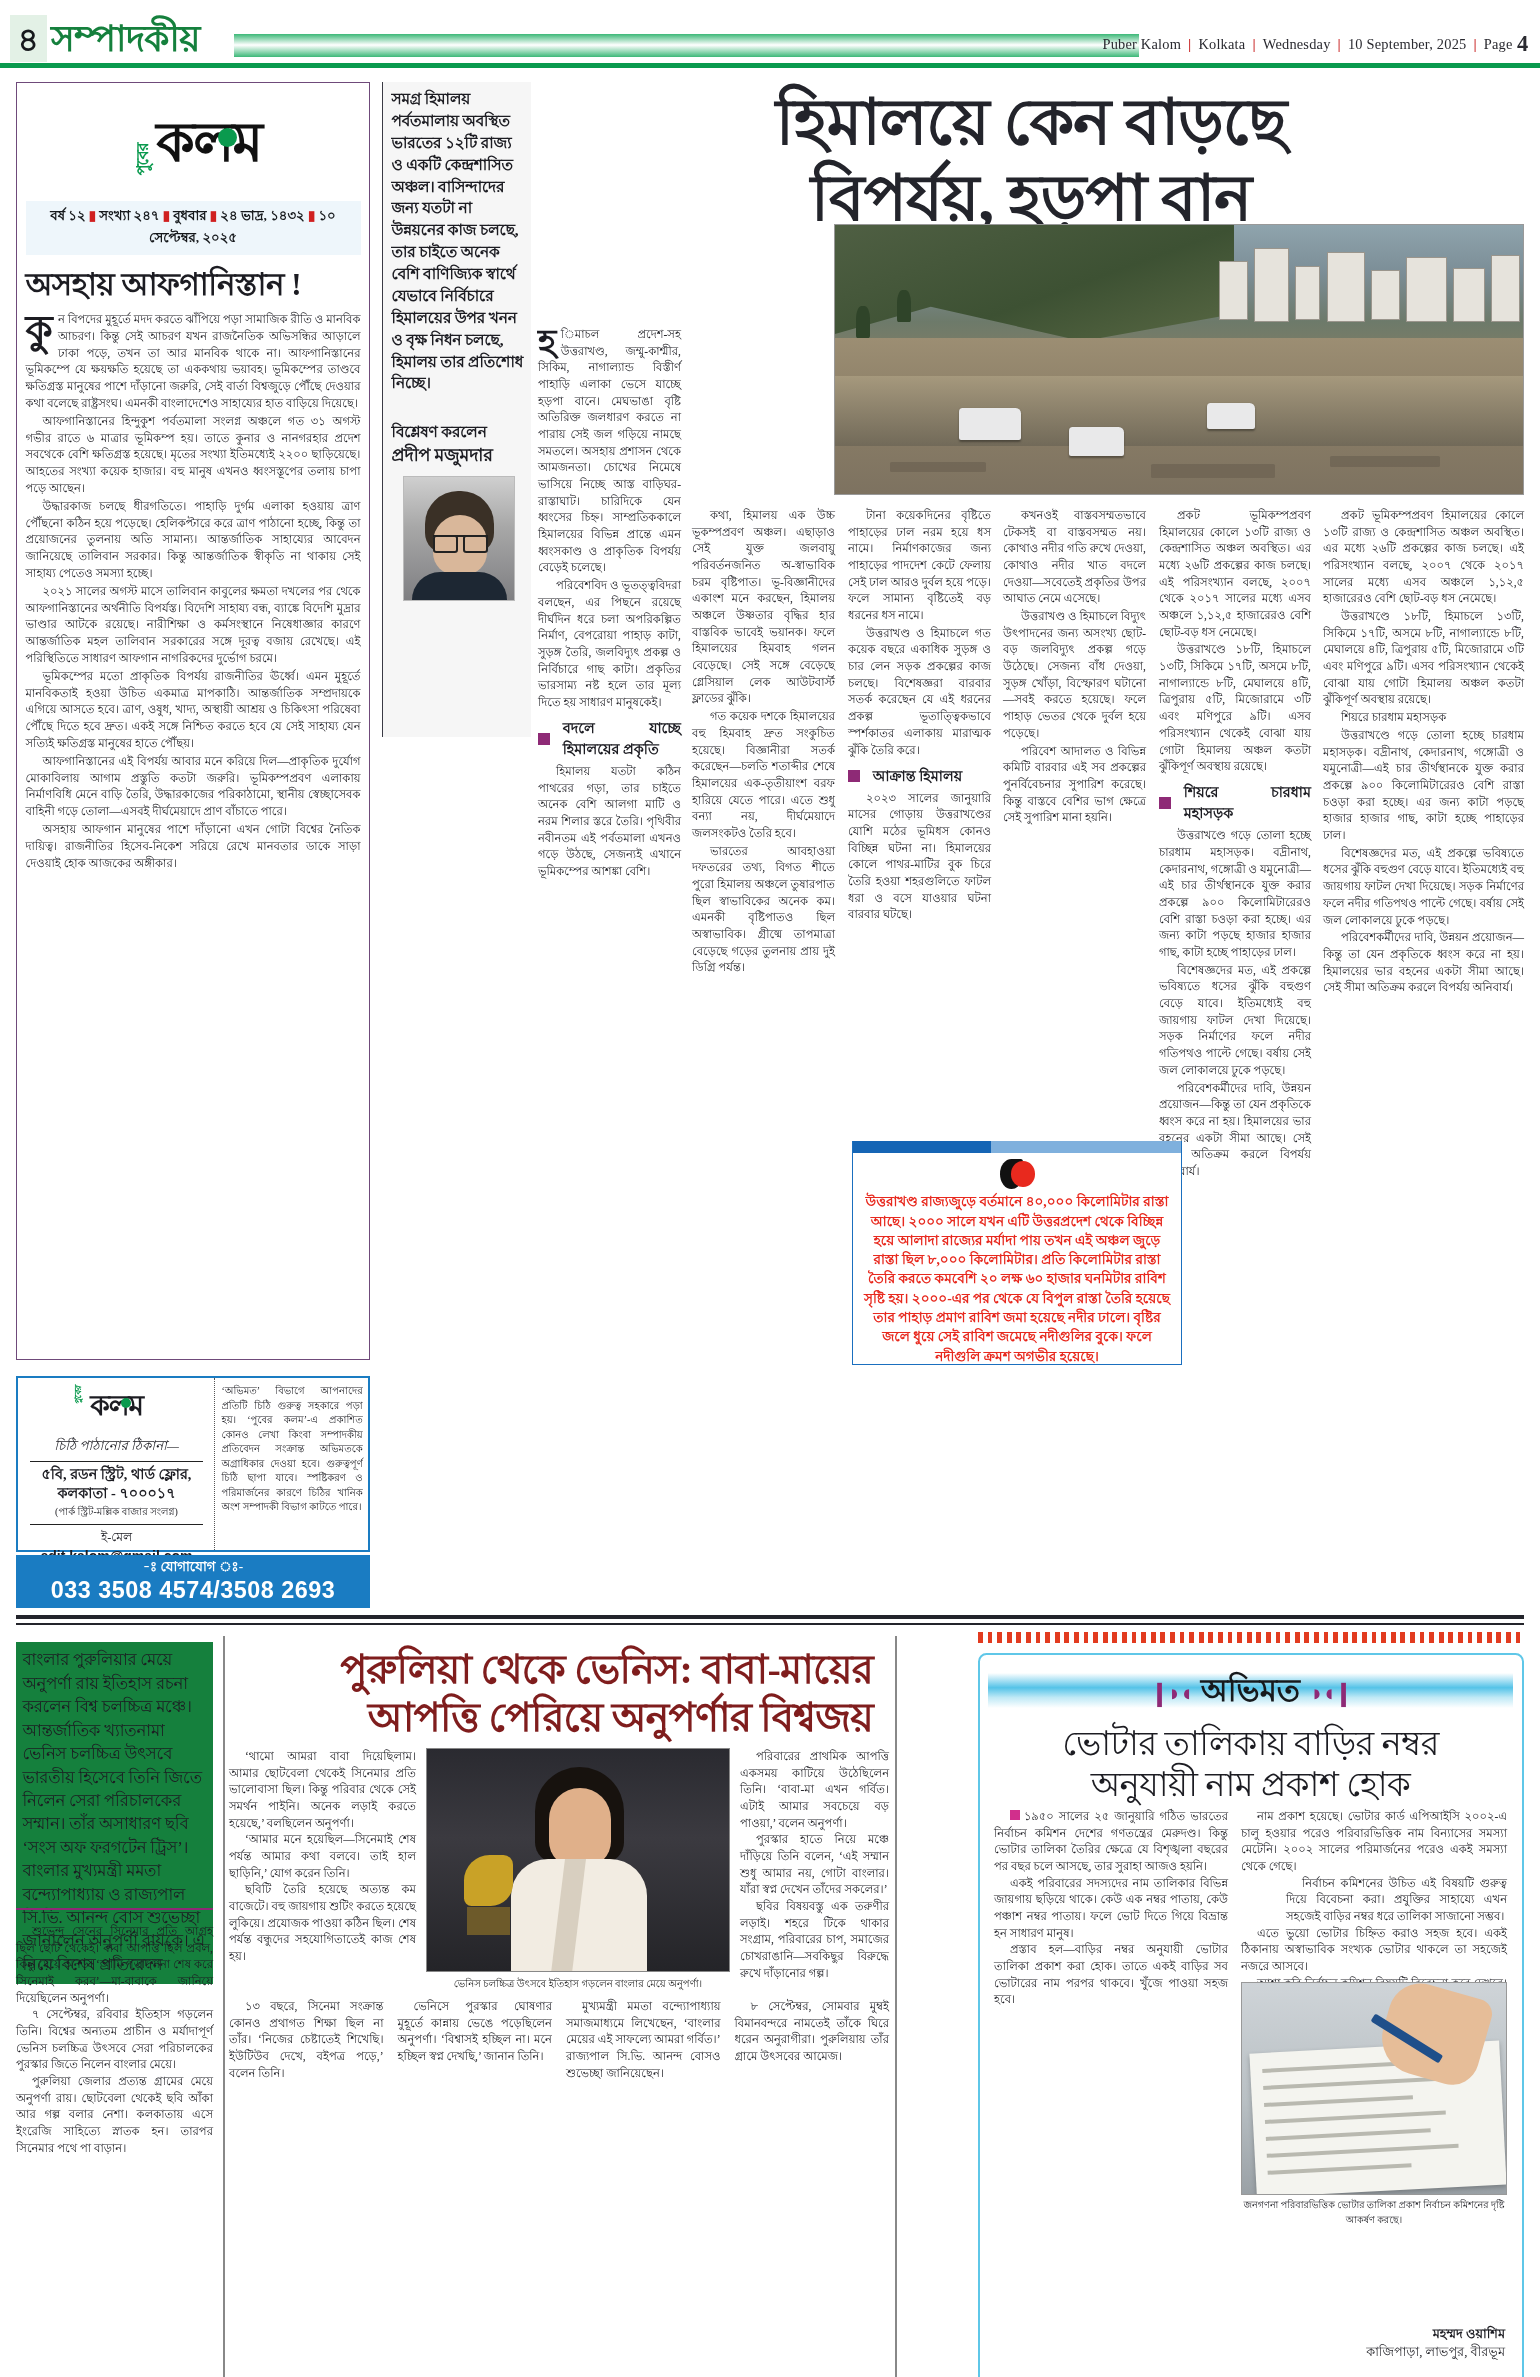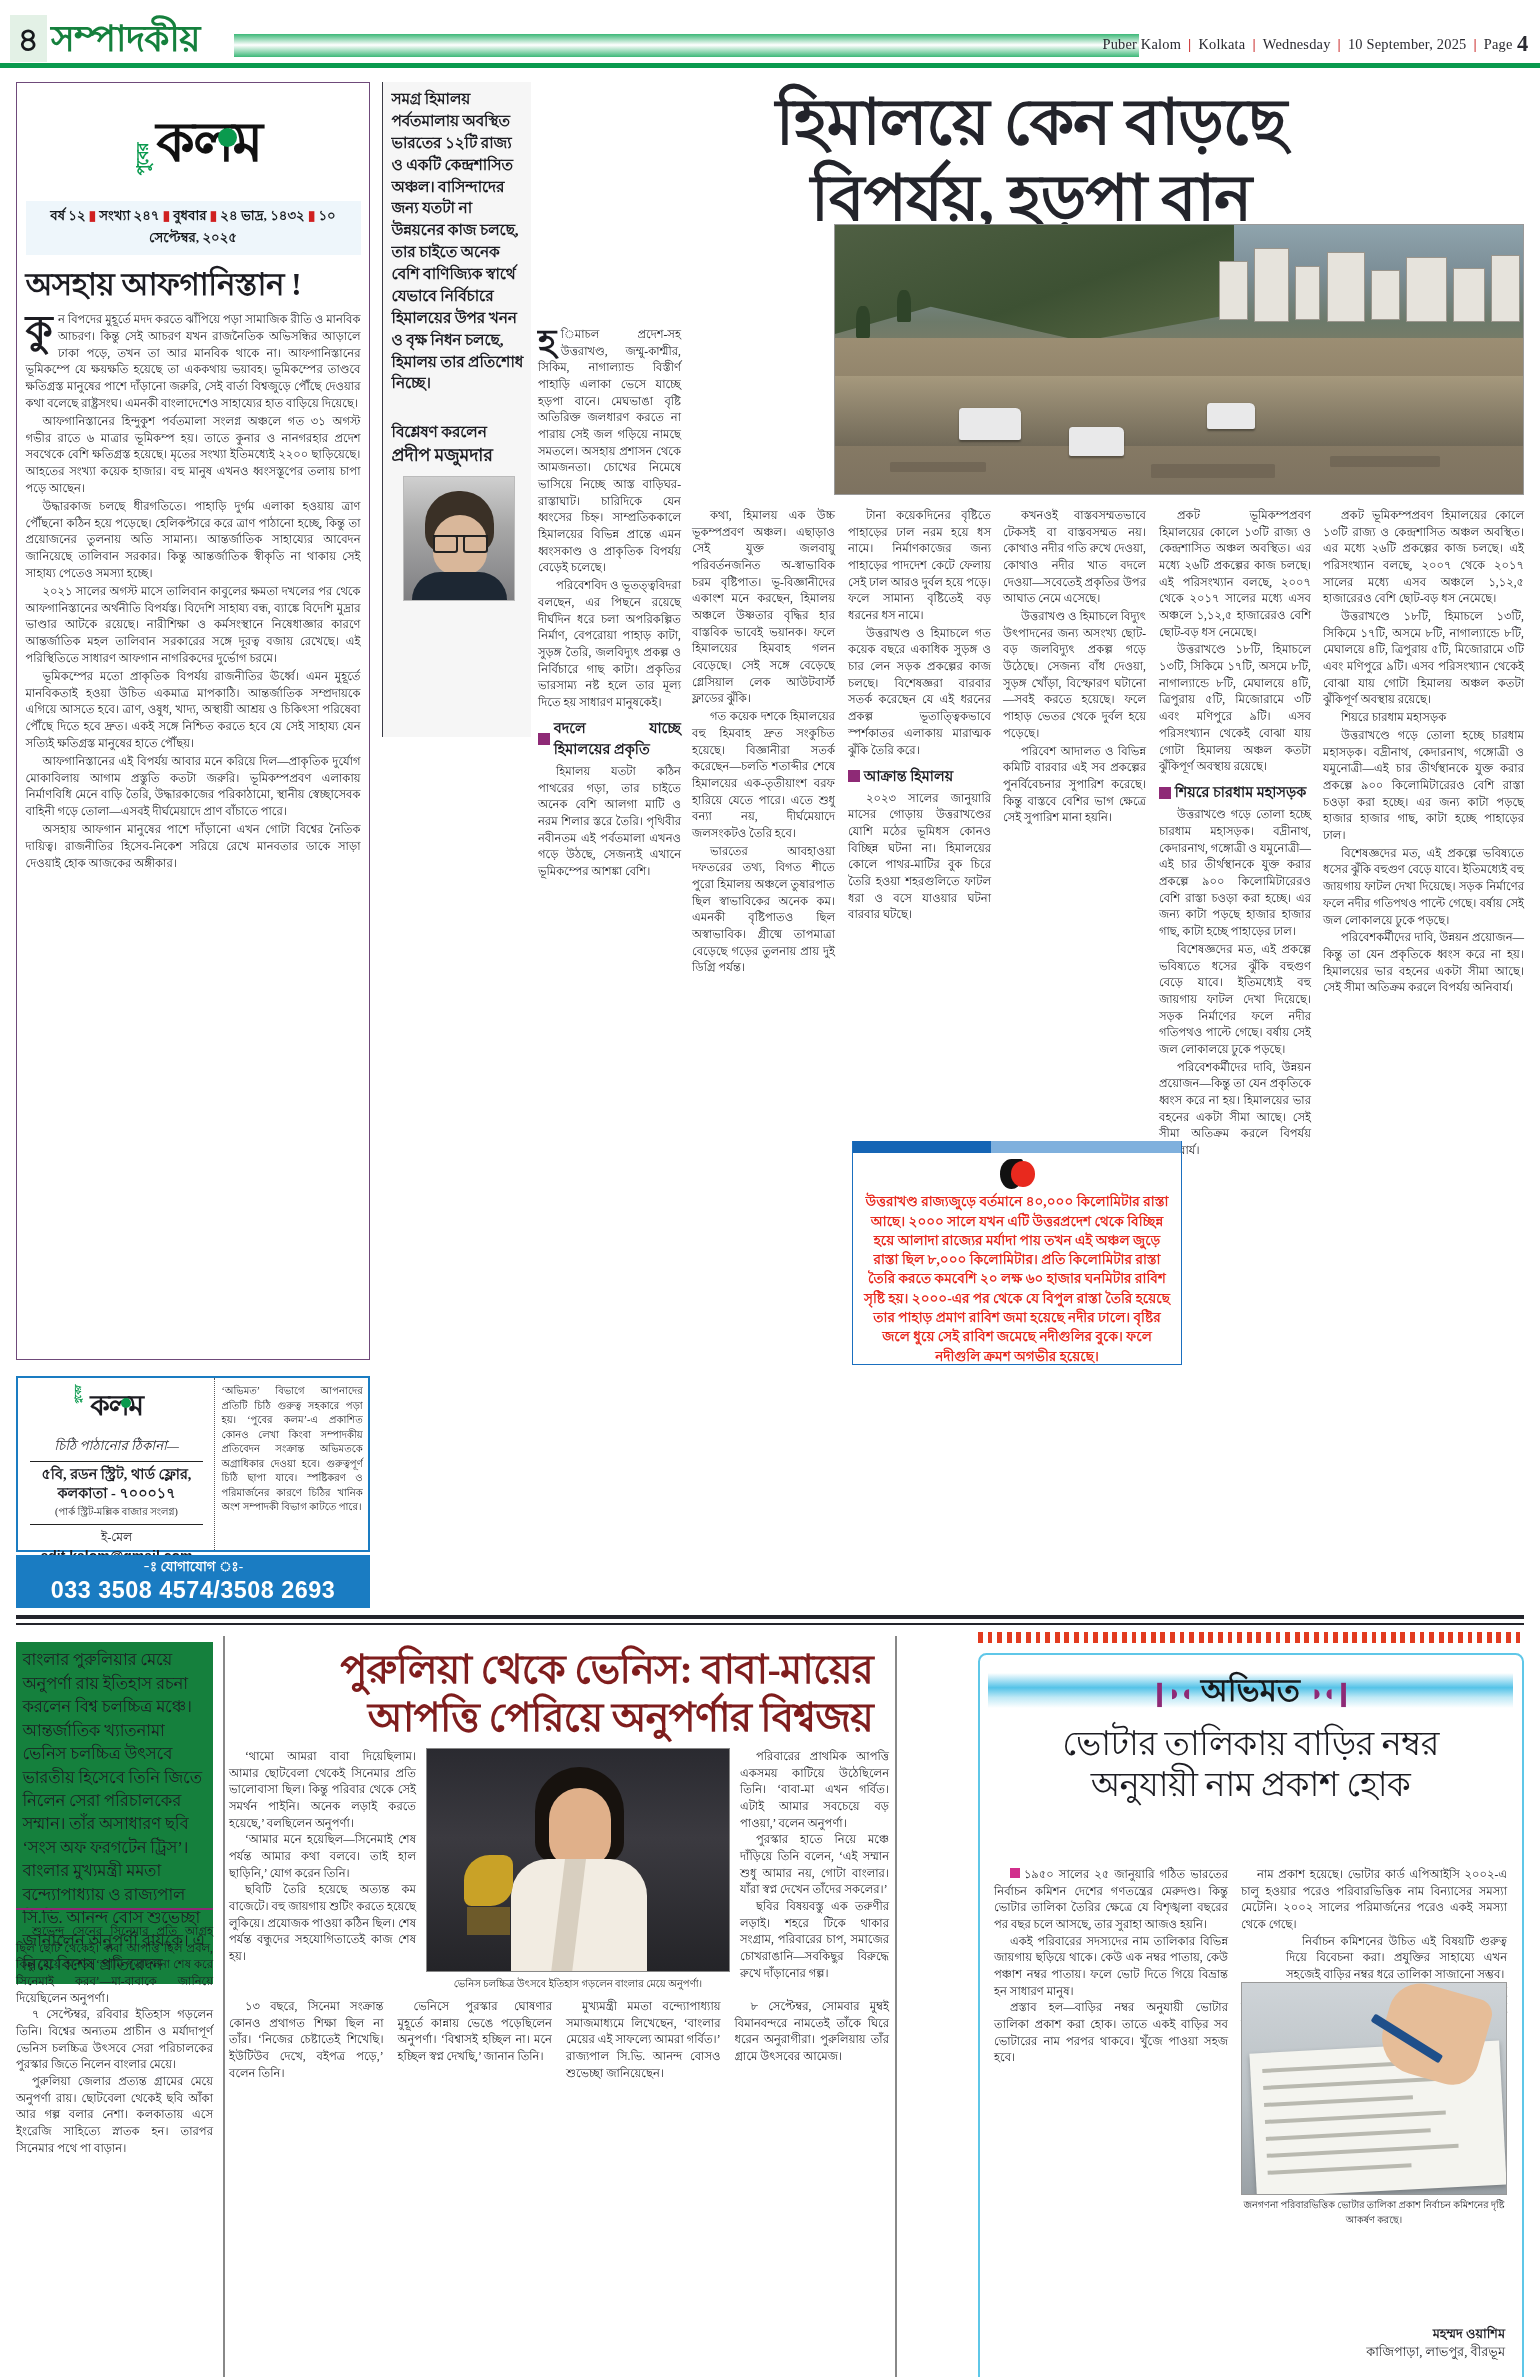--- a/index.html
+++ b/index.html
@@ -184,21 +184,21 @@
 
   
   .artcol {
     position:absolute; font-size:11.5px; line-height:1.45; text-align:justify;
     column-gap:0;
   }
   .artcol p { margin-bottom:1.1px; }
   .artcol p.indent { text-indent:18px; }
   .sub-h {
     font-size:14.4px; font-weight:700; margin:7.5px 0 3.2px 0; text-indent:0;
-    display:flex; align-items:center; gap:4px;
+    display:flex; align-items:center; gap:13px;
   }
   .sub-h .sq { width:11.7px;height:11.7px;background:#8e2a76; display:inline-block; flex:0 0 auto;}
   .first-cap { float:left; font-size:35px; line-height:.82; font-weight:700; margin:2.7px 4.3px 0 0; }
 
   
   .pullquote {
     position:absolute; left:852px; top:1071px; width:330px; height:224px;
     border:1.6px solid #1a6fbf; border-top:0; background:#fff;
   }
   .pq-top { height:11.7px; background:linear-gradient(to right,#1565b5 0%,#1565b5 42%,#7fb0dd 42%,#7fb0dd 100%); }
@@ -268,21 +268,21 @@
   }
   .opin-kicker {
     position:absolute; left:988px; top:1594px; width:525px; height:53px;
     text-align:center; font-size:31px; font-weight:700; line-height:53px; color:#16191c;
   }
   .opin-kicker .orn { color:#8e2a76; font-size:23.4px; margin:0 9.6px; letter-spacing:-2.1px;}
   .opin-head {
     position:absolute; left:988px; top:1653px; width:525px;
     text-align:center; font-size:34px; font-weight:400; line-height:1.22; letter-spacing:-0.6px;
   }
-  .opin-cols { position:absolute; top:1796px; font-size:11.5px; line-height:1.45; text-align:justify; }
+  .opin-cols { position:absolute; top:1738px; font-size:11.5px; line-height:1.45; text-align:justify; }
   .opin-photo {
     position:absolute; left:1241px; top:1912px; width:266px; height:213px;
     overflow:hidden; border:0.5px solid #999;
     background:linear-gradient(180deg,#cfd4d8 0%,#b9c0c4 55%,#9aa1a6 100%);
   }
   .op-paper { position:absolute; left:10.7px; top:64px; width:250px; height:144px; background:#f4f4ef; transform:rotate(-3deg); box-shadow:0 2.1px 5.3px rgba(0,0,0,.25); }
   .op-paper i { position:absolute; left:11.7px; height:3.7px; background:#b9b9b0; }
   .op-hand { position:absolute; right:21px; top:5.3px; width:101px; height:91px; background:#e6bd98; border-radius:32px 15px 27px 37px; transform:rotate(16deg);}
   .op-pen { position:absolute; right:59px; top:51px; width:80px; height:8.5px; background:#1f4f8a; border-radius:2.1px; transform:rotate(32deg);}
   .opin-sign {

